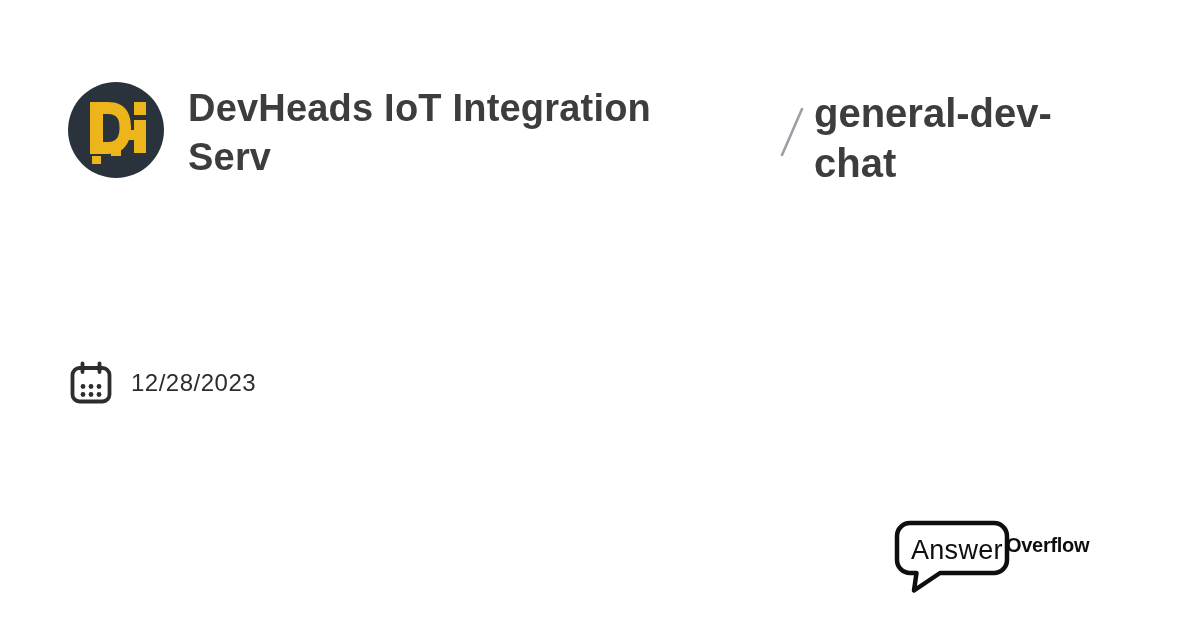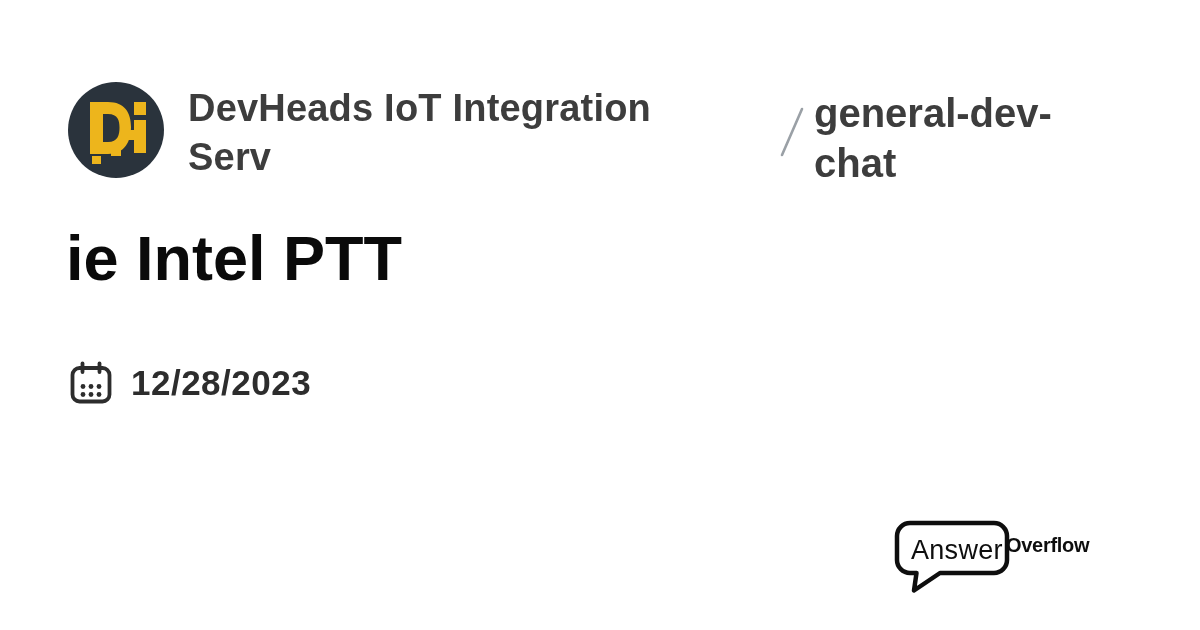--- a/index.html
+++ b/index.html
@@ -66,22 +66,22 @@
   }
   .date-row {
     position: absolute;
     left: 60px;
     top: 360px;
     display: flex;
     align-items: center;
     gap: 17px;
   }
   .date-text {
-    font-size: 35px;
-    font-weight: 700;
+    font-size: 24px;
+    font-weight: 400;
     color: #2d2d2d;
     letter-spacing: 0.5px;
   }
 
   
   .brand {
     position: absolute;
     left: 886px;
     top: 520px;
     width: 260px;
@@ -135,21 +135,20 @@
       </g>
     </svg>
   </div>
   <div class="server-name">DevHeads IoT Integration Serv</div>
 
   <svg class="slash-icon" width="28" height="52" viewBox="0 0 28 52" aria-hidden="true">
     <line x1="24" y1="3" x2="4" y2="49" stroke="#9aa0a6" stroke-width="2.6" stroke-linecap="round"></line>
   </svg>
   <div class="channel-name">general-dev-chat</div>
 
-  <h1 class="title">ie Intel PTT</h1>
 
   <div class="date-row">
     <svg width="46" height="46" viewBox="0 0 46 46" aria-hidden="true">
       <rect x="4.5" y="8" width="37" height="33.5" rx="7" fill="none" stroke="#2d2d2d" stroke-width="3.8"></rect>
       <line x1="14.5" y1="3.5" x2="14.5" y2="12" stroke="#2d2d2d" stroke-width="3.8" stroke-linecap="round"></line>
       <line x1="31.5" y1="3.5" x2="31.5" y2="12" stroke="#2d2d2d" stroke-width="3.8" stroke-linecap="round"></line>
       <g fill="#2d2d2d">
         <circle cx="15" cy="26.5" r="2.4"></circle>
         <circle cx="23" cy="26.5" r="2.4"></circle>
         <circle cx="31" cy="26.5" r="2.4"></circle>

